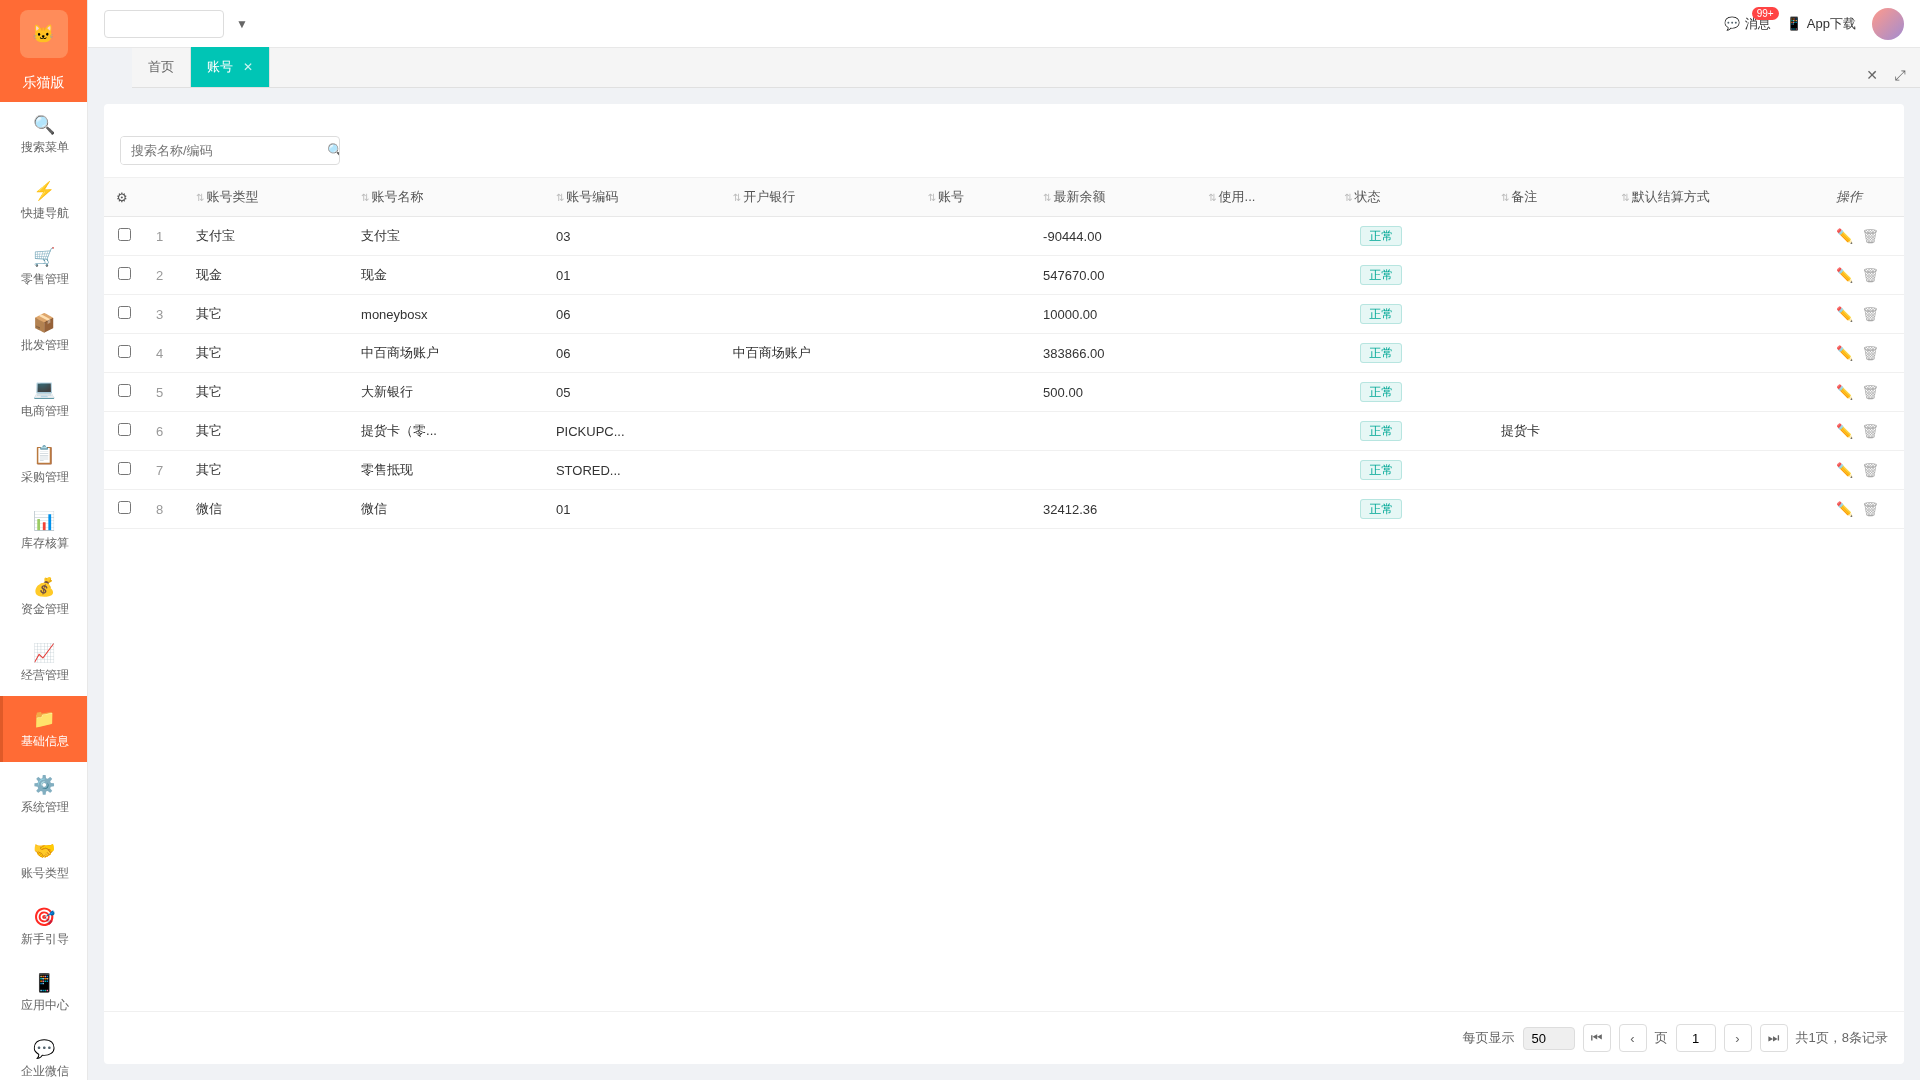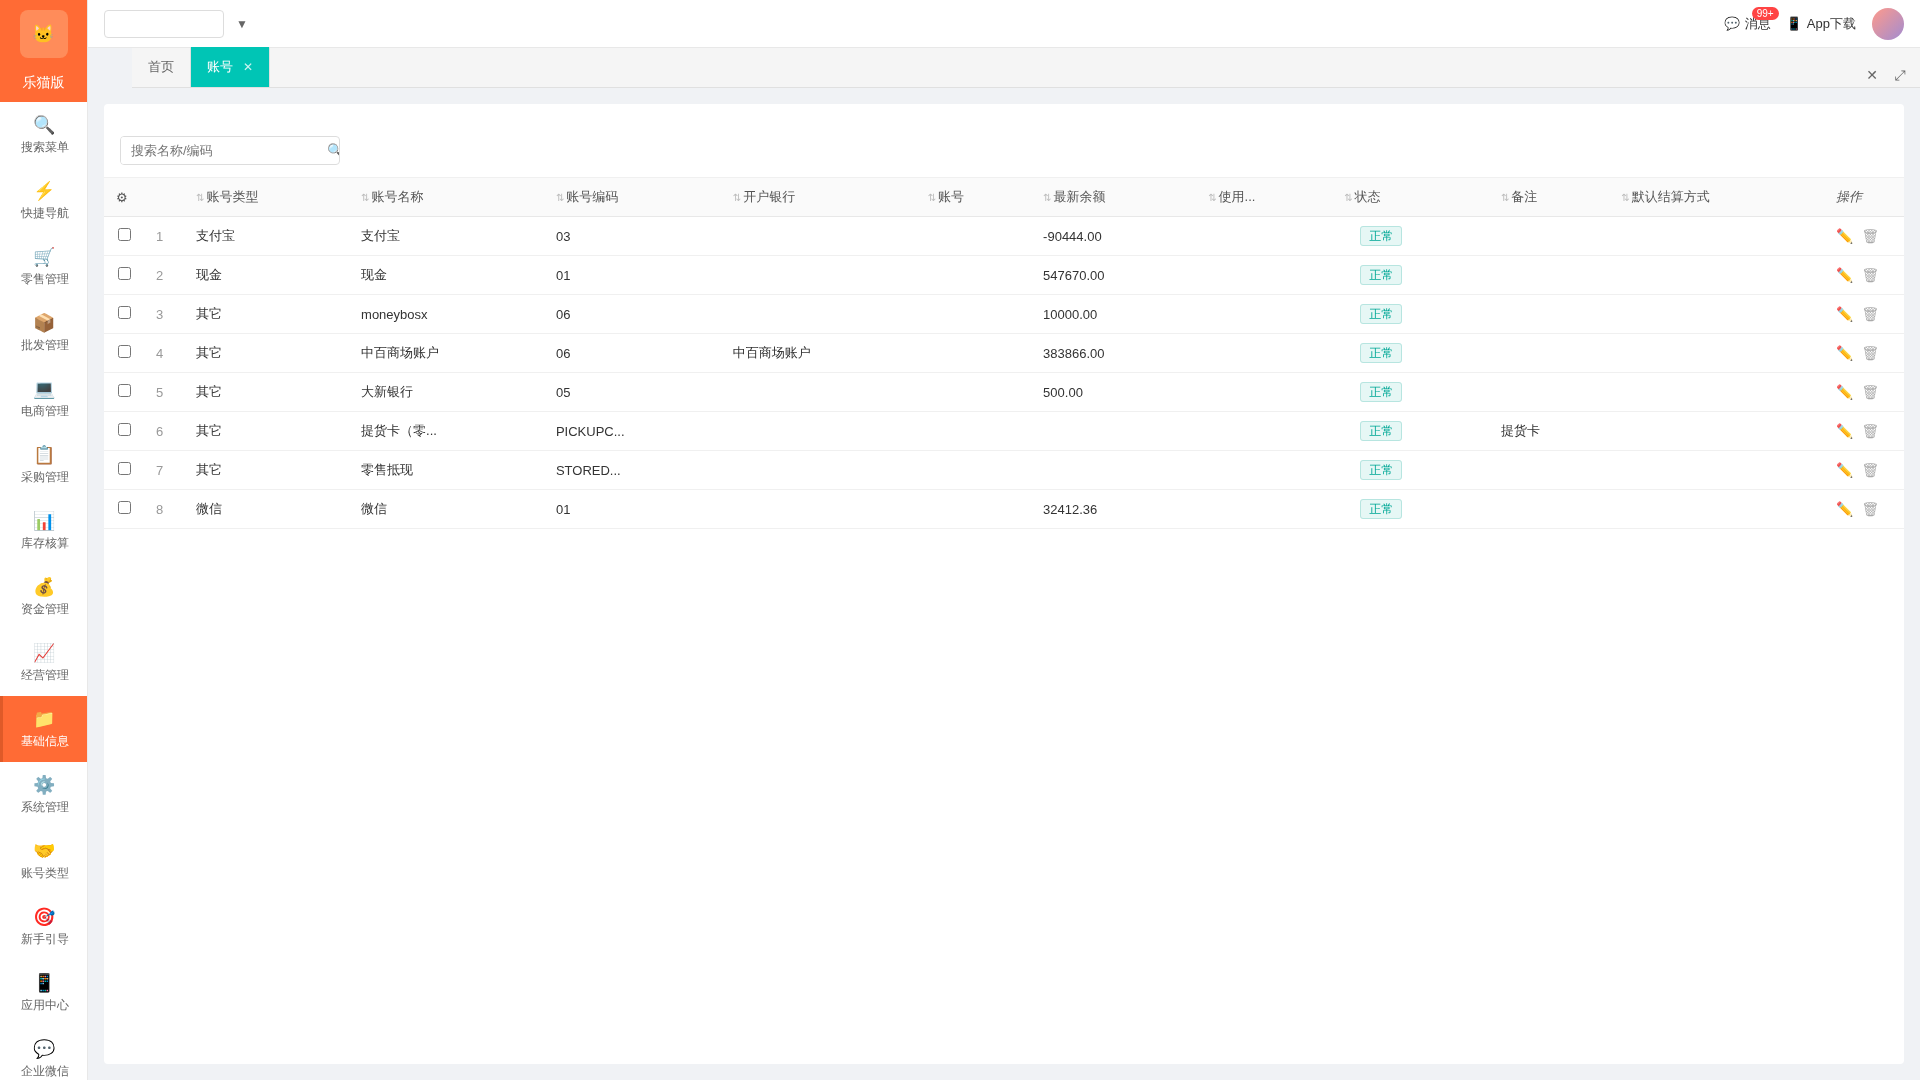--- a/index.html
+++ b/index.html
@@ -670,15 +670,32 @@
         <div class="action-icons">
           <span class="action-icon">✏️</span>
           <span class="action-icon">🗑</span>
         </div>
       </td>
     </tr>
             </tbody>
         </table>
       </div>
 
+      <div class="pagination">
+        <span class="pagination-label">每页显示</span>
+        <div style="position:relative; display:inline-block;">
+          <select class="page-size-select">
+            <option>50</option>
+            <option>20</option>
+            <option>100</option>
+          </select>
+        </div>
+        <button class="page-btn">⏮</button>
+        <button class="page-btn">‹</button>
+        <span class="pagination-label">页</span>
+        <input class="page-input" type="text" value="1" style="">
+        <button class="page-btn">›</button>
+        <button class="page-btn">⏭</button>
+        <span class="page-total">共1页，8条记录</span>
+      </div>
     </div>
   </div>
 </div>
 
 </body></html>

